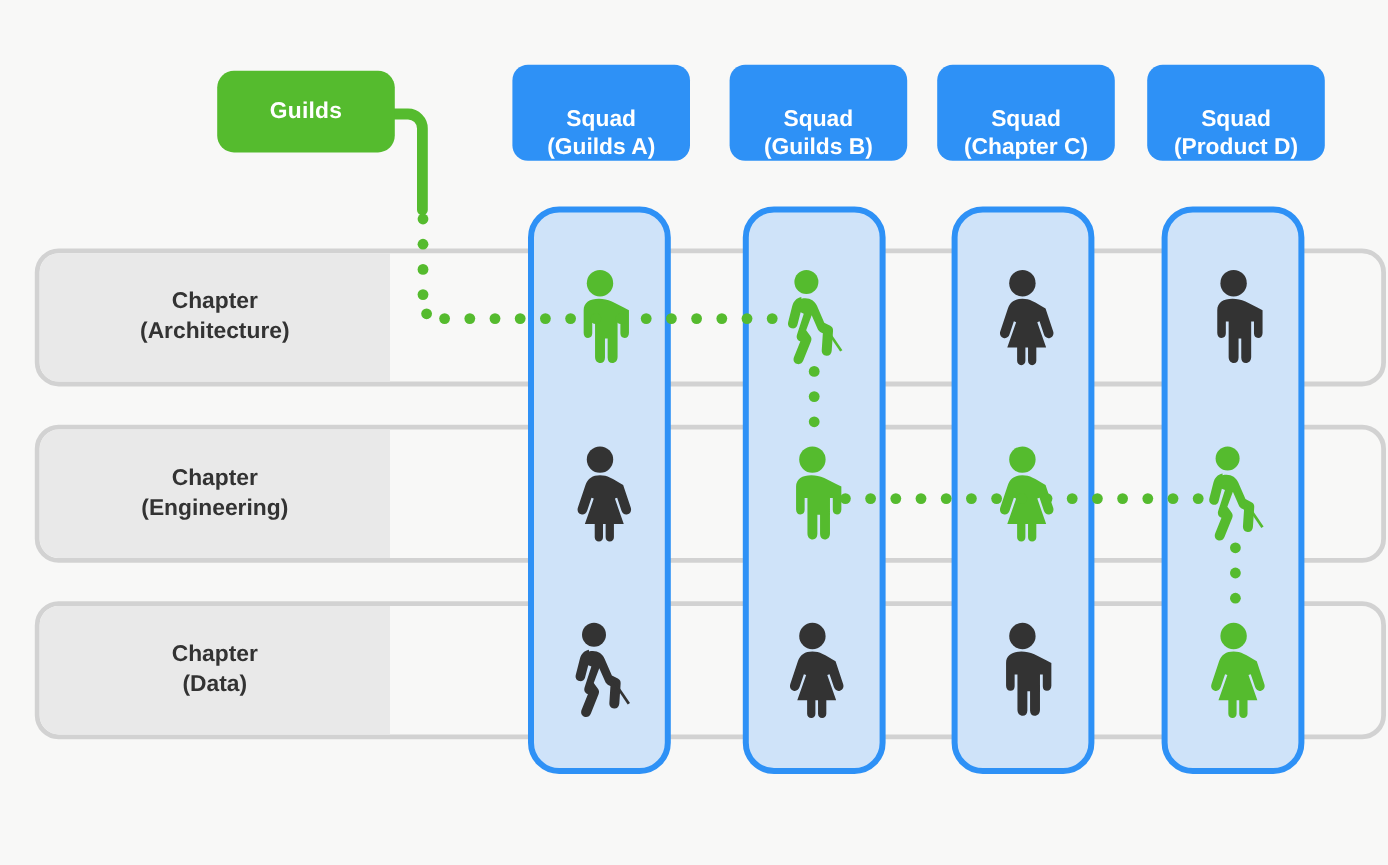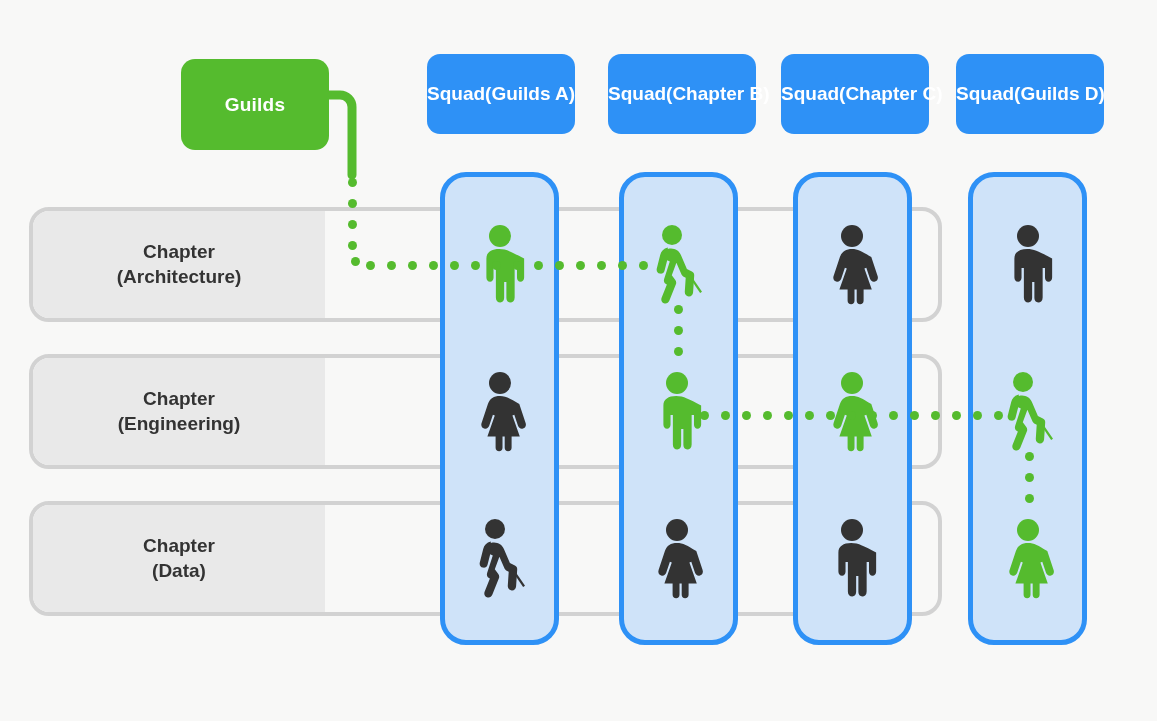--- a/index.html
+++ b/index.html
@@ -16,40 +16,40 @@
   .layer{position:absolute;inset:0;}
   #layer-rows{z-index:1;}
   #layer-squads{z-index:2;}
   #layer-people{z-index:3;}
   #layer-lines{z-index:4;}
   #layer-heads{z-index:5;}
 
   
   .guild-box{
     position:absolute;
-    left:181px;top:59px;width:148px;height:91px;
+    left:181px;top:59px;width:148px;height:68px;
     border-radius:14px;
     display:flex;align-items:center;justify-content:center;
     color:#ffffff;
     font-size:19px;font-weight:bold;letter-spacing:.2px;
   }
 
   
   .squad-head{
     position:absolute;top:54px;height:80px;
     border-radius:13px;
-    display:flex;flex-direction:row;align-items:center;justify-content:flex-start;
+    display:flex;flex-direction:column;align-items:center;justify-content:flex-end;
     color:#ffffff;text-align:center;
     font-size:19px;font-weight:bold;line-height:1.22;
   }
   .squad-head .ln{display:block;white-space:nowrap;}
 
   
   .chapter-row{
-    position:absolute;left:29px;width:913px;height:115px;
+    position:absolute;left:29px;width:1126px;height:115px;
     border:4px solid #d2d2d2;
     border-radius:20px;
     box-sizing:border-box;
     background:transparent;
   }
   .chapter-label{
     position:absolute;left:0;top:0;height:100%;width:292px;
     background:#e9e9e9;
     border-radius:16px 0 0 16px;
     display:flex;align-items:center;justify-content:center;
@@ -284,25 +284,25 @@
   <div class="layer" id="layer-heads">
     <div class="guild-box" style="background: rgb(85, 187, 46); color: rgb(255, 255, 255);">
       <span>Guilds</span>
     </div>
   <div class="squad-head" style="left: 427px; width: 148px; background: rgb(46, 145, 246); color: rgb(255, 255, 255);">
         <span class="ln">Squad</span>
         <span class="ln">(Guilds A)</span>
       </div>
       <div class="squad-head" style="left: 608px; width: 148px; background: rgb(46, 145, 246); color: rgb(255, 255, 255);">
         <span class="ln">Squad</span>
-        <span class="ln">(Chapter B)</span>
+        <span class="ln">(Guilds B)</span>
       </div>
       <div class="squad-head" style="left: 781px; width: 148px; background: rgb(46, 145, 246); color: rgb(255, 255, 255);">
         <span class="ln">Squad</span>
         <span class="ln">(Chapter C)</span>
       </div>
       <div class="squad-head" style="left: 956px; width: 148px; background: rgb(46, 145, 246); color: rgb(255, 255, 255);">
         <span class="ln">Squad</span>
-        <span class="ln">(Guilds D)</span>
+        <span class="ln">(Product D)</span>
       </div>
     </div>
 
 </div>
 
 </body></html>

